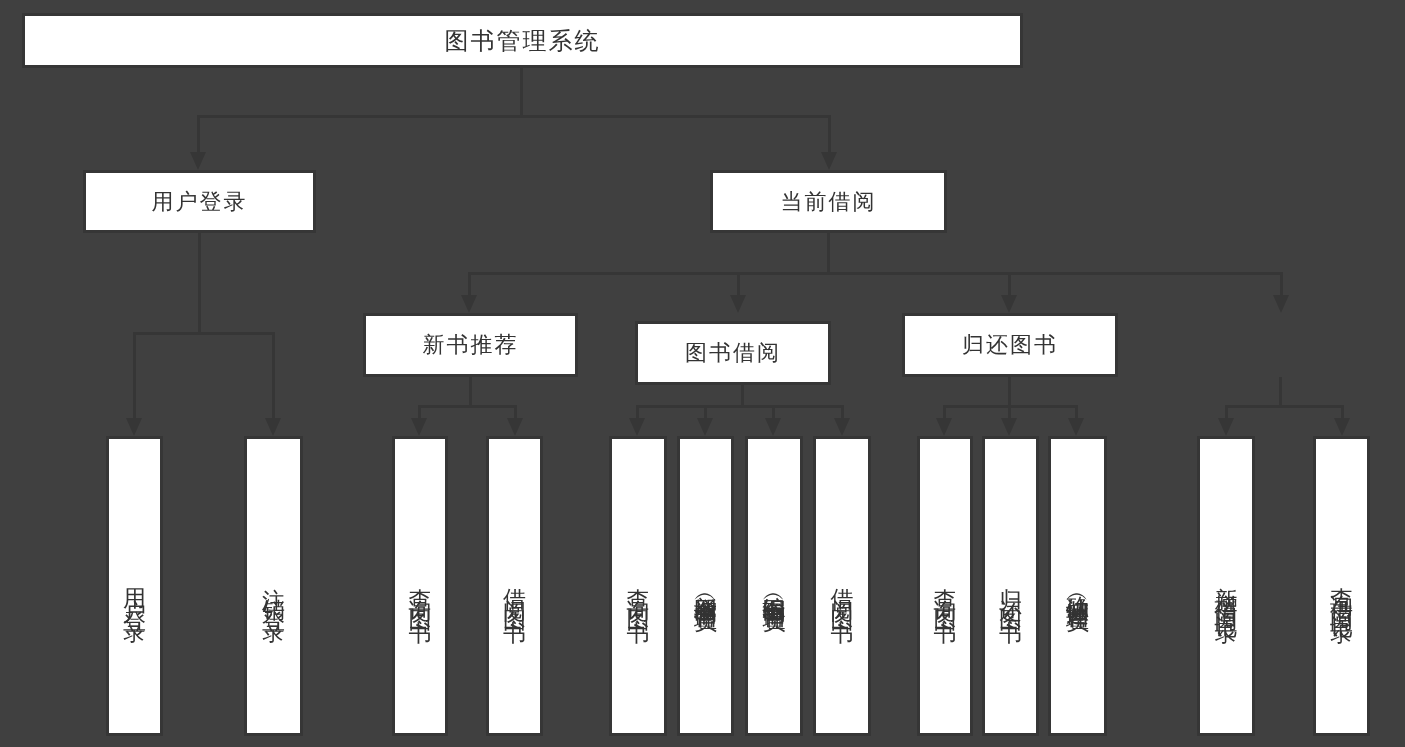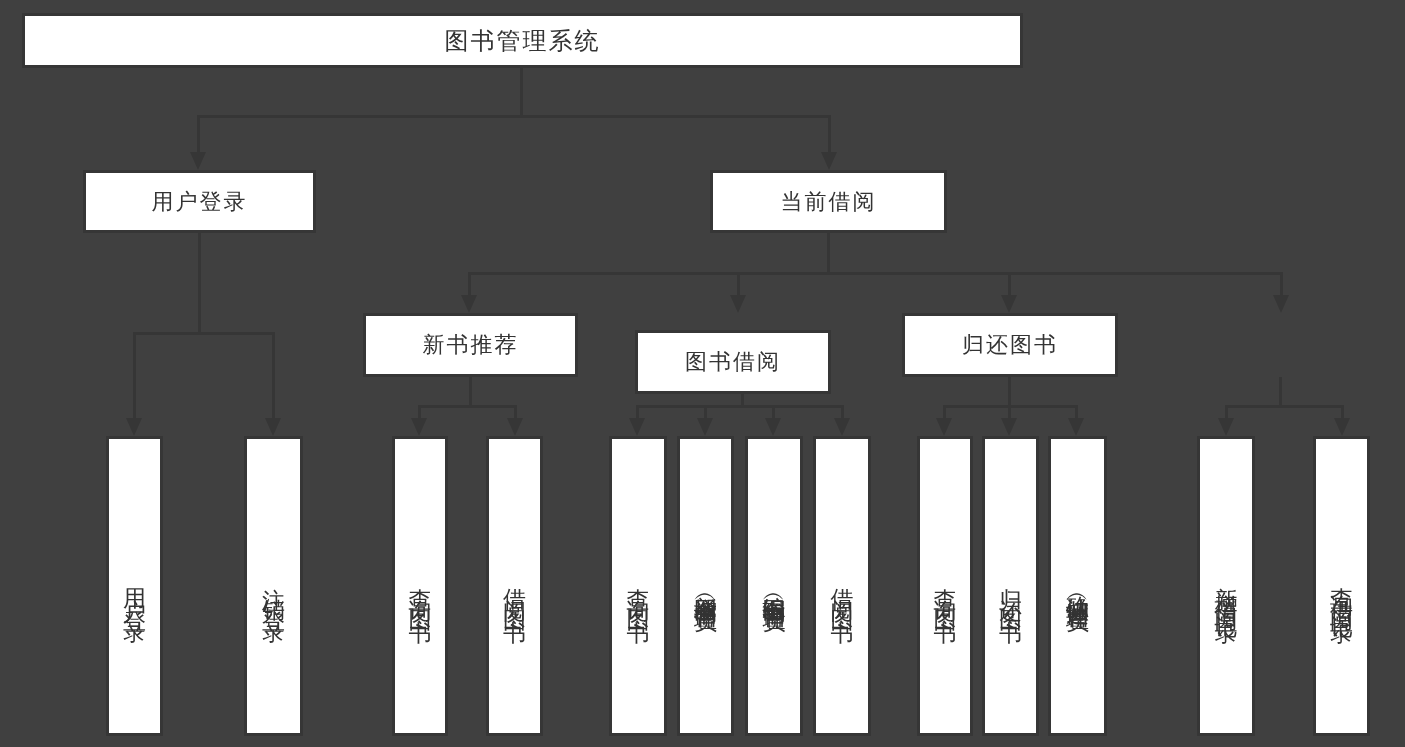--- a/index.html
+++ b/index.html
@@ -71,21 +71,21 @@
   <div class="vl" style="left:737px;top:272px;height:26px"></div>
   <div class="ar" style="left:730px;top:295px"></div>
   <div class="vl" style="left:1008px;top:272px;height:26px"></div>
   <div class="ar" style="left:1001px;top:295px"></div>
   <div class="vl" style="left:1280px;top:272px;height:26px"></div>
   <div class="ar" style="left:1273px;top:295px"></div>
 
   <div class="box" style="left:363px;top:313px;width:215px;height:64px">
     <span class="hlabel">新书推荐</span>
   </div>
-  <div class="box" style="left:635px;top:330px;width:196px;height:64px">
+  <div class="box" style="left:635px;top:321px;width:196px;height:64px">
     <span class="hlabel">图书借阅</span>
   </div>
   <div class="box" style="left:902px;top:313px;width:216px;height:64px">
     <span class="hlabel">归还图书</span>
   </div>
 
   <div class="vl" style="left:469px;top:377px;height:31px"></div>
   <div class="hl" style="left:418px;top:405px;width:99px"></div>
   <div class="vl" style="left:418px;top:405px;height:15px"></div>
   <div class="ar" style="left:411px;top:418px"></div>

